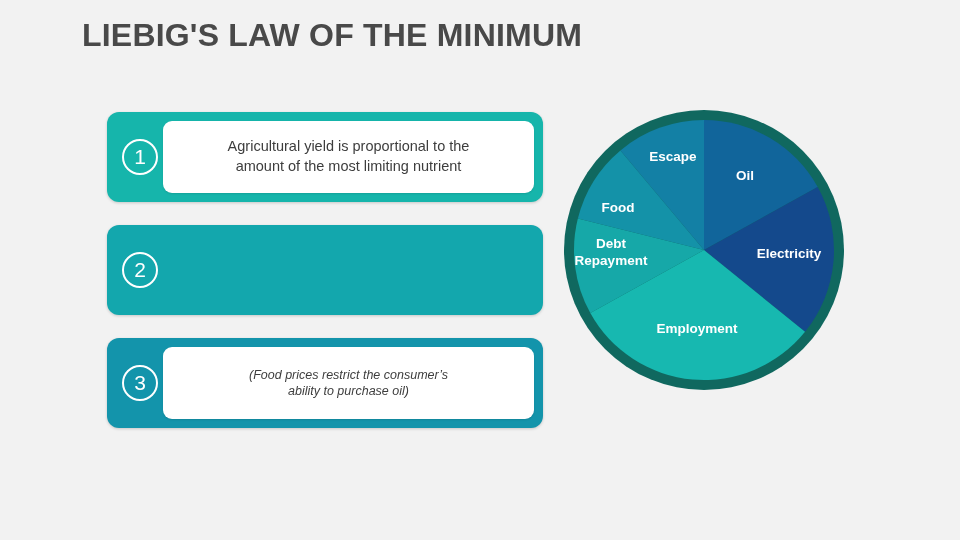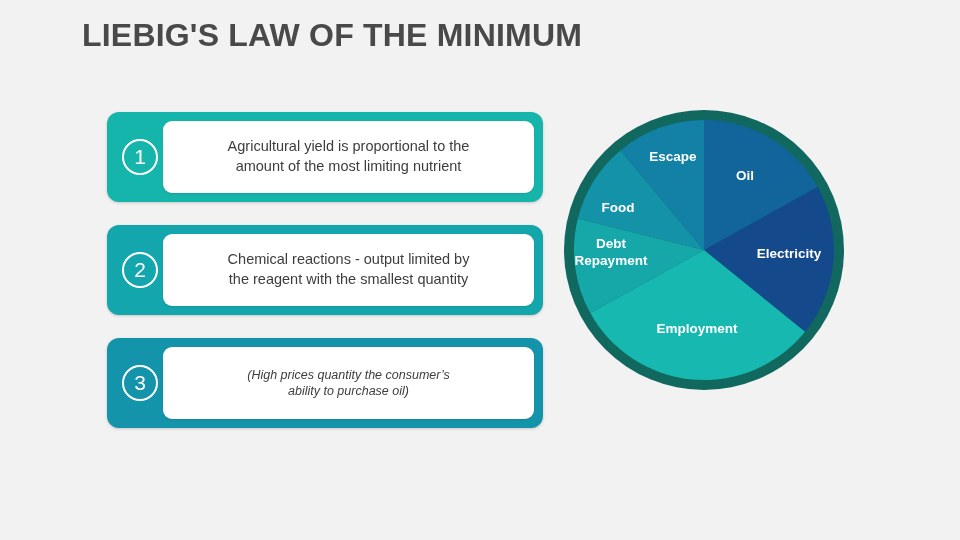--- a/index.html
+++ b/index.html
@@ -122,30 +122,26 @@
   <div class="card card-1" style="background: rgb(22, 181, 171);">
     <div class="card-number">1</div>
     <div class="card-body">
       <div class="card-text">Agricultural yield is proportional to the
 amount of the most limiting nutrient</div>
     </div>
   </div>
 
   <div class="card card-2" style="background: rgb(19, 167, 173);">
     <div class="card-number">2</div>
-    <div class="card-body">
-      <div class="card-text">Chemical reactions - output limited by
-the reagent with the smallest quantity</div>
-    </div>
   </div>
 
   <div class="card card-3" style="background: rgb(19, 148, 171);">
     <div class="card-number">3</div>
     <div class="card-body">
-      <div class="card-subtext">(High prices quantity the  consumer’s
+      <div class="card-subtext">(Food prices restrict the  consumer’s
 ability to purchase oil)</div>
     </div>
   </div>
 
 </div>
 
 <div class="pie-wrap">
   <svg class="pie-svg" width="284" height="284" viewBox="0 0 284 284">
     <circle cx="142" cy="142" r="140" fill="#10685f"></circle>
     <g id="pie-slices">

